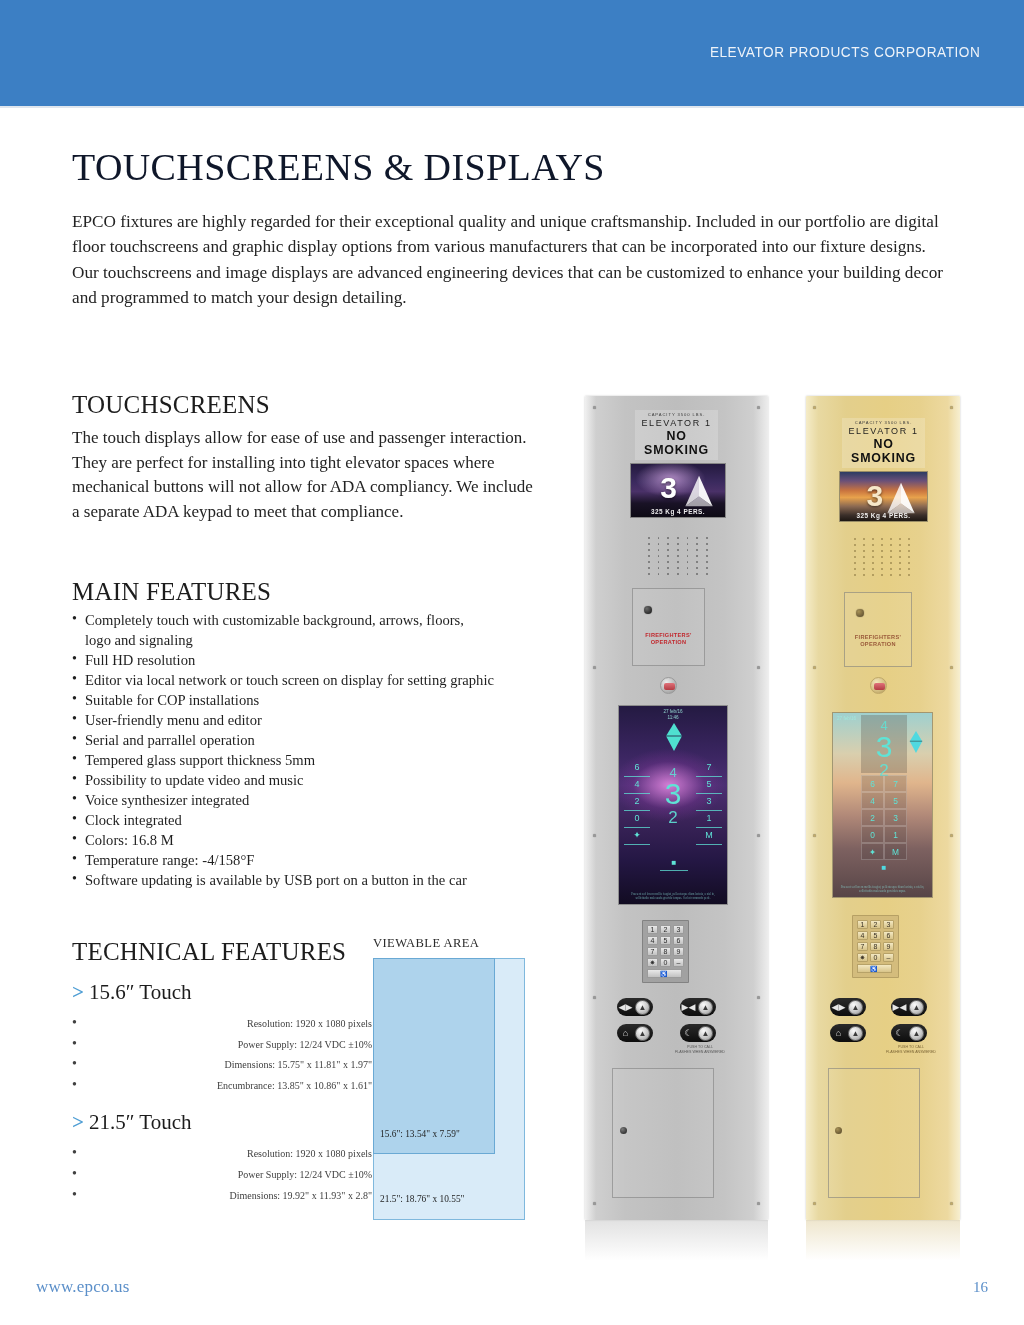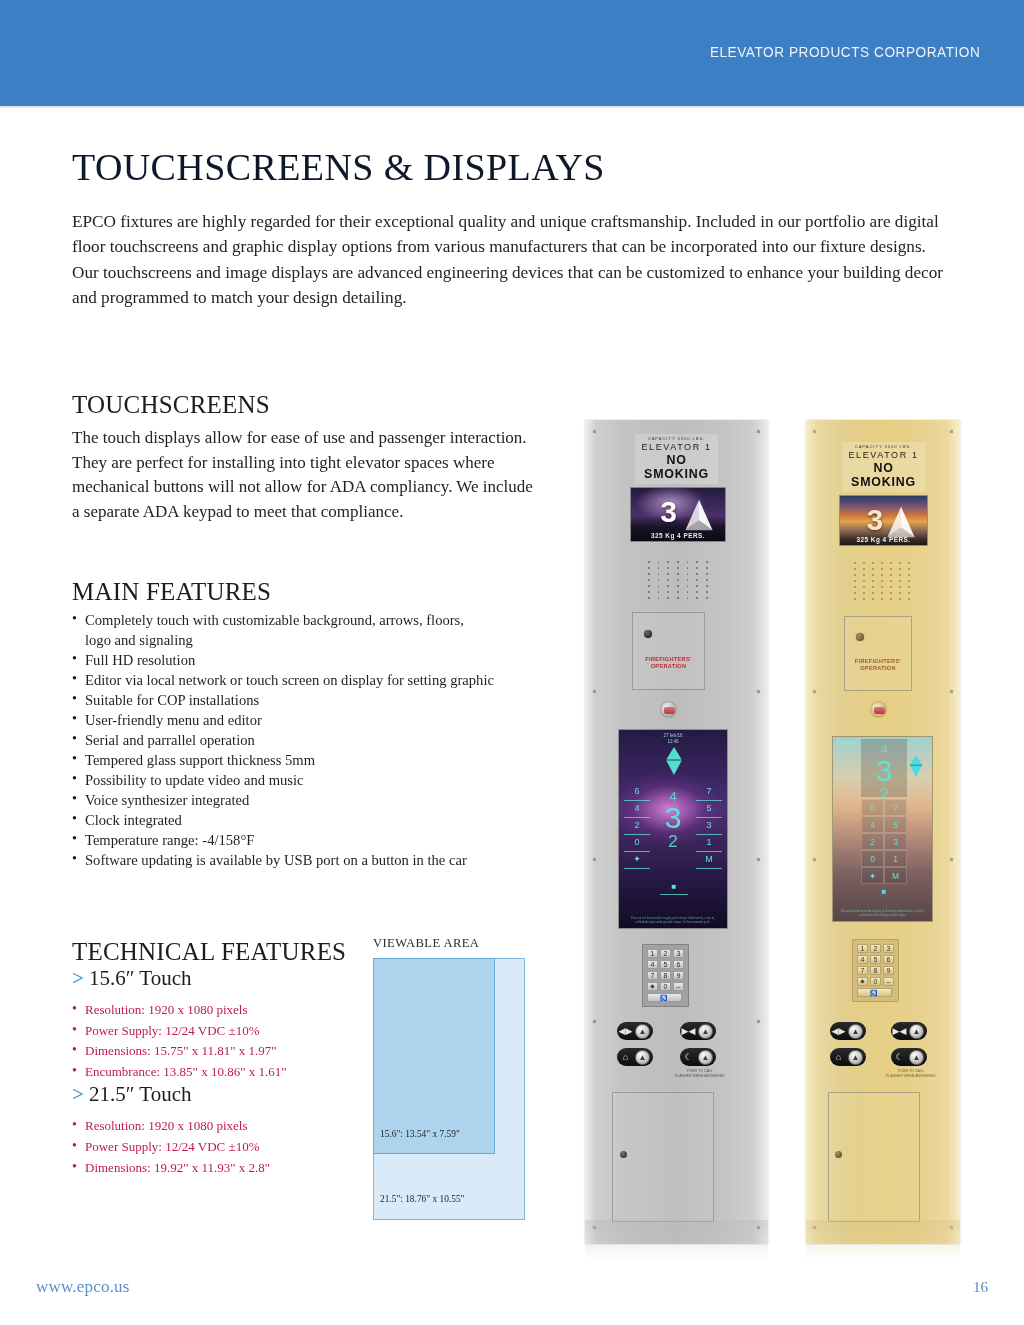--- a/index.html
+++ b/index.html
@@ -113,37 +113,39 @@
   }
 
   .sect-technical {
     position: absolute;
     left: 72px; top: 905px;
     width: 300px;
   }
   .sub-head {
     font-size: 21px;
     color: #1c1c1c;
+    margin-top: 14px;
     font-family: "Liberation Serif", serif;
   }
   .sub-head .chev {
     color: #4f9ed4;
     font-weight: 700;
     margin-right: 5px;
   }
   ul.spec {
     list-style: none;
     margin-top: 9px;
   }
   ul.spec li {
-    font-size: 13px;
+    font-size: 10px;
     line-height: 20.6px;
-    color: #be185d;
+    color: #404040;
     padding-left: 13px;
     position: relative;
+    text-align: right;
   }
   ul.spec li::before {
     content: "\2022";
     position: absolute;
     left: 0; top: -1px;
     font-size: 14px;
   }
 
   
   .viewable {
@@ -188,21 +190,20 @@
   
   .panels {
     position: absolute;
     left: 575px; top: 390px;
     width: 400px; height: 880px;
   }
   .panel {
     position: absolute;
     top: 6px;
     border-radius: 1px;
-    margin-top: 24px;
   }
   .panel-silver {
     left: 10px;
     width: 183px; height: 824px;
     background: linear-gradient(to right,#f0f0f0 0%, #cfcfcf 6%, #c3c3c3 22%, #bdbdbd 50%, #c4c4c4 76%, #cfcfcf 92%, #ededed 100%);
     box-shadow: 0 0 2px rgba(0,0,0,.25);
   }
   .panel-gold {
     left: 231px;
     width: 154px; height: 824px;
@@ -506,20 +507,21 @@
    logo and signaling</li>
     <li>Full HD resolution</li>
     <li>Editor via local network or touch screen on display for setting graphic</li>
     <li>Suitable for COP installations</li>
     <li>User-friendly menu and editor</li>
     <li>Serial and parrallel operation</li>
     <li>Tempered glass support thickness 5mm</li>
     <li>Possibility to update video and music</li>
     <li>Voice synthesizer integrated</li>
     <li>Clock integrated</li>
+    <li>Colors: 16.8 M</li>
     <li>Temperature range: -4/158°F</li>
     <li>Software updating is available by USB port on a button in the car</li>
   </ul>
 </section>
 
 <section class="sect-technical">
   <h2 class="h2">TECHNICAL FEATURES</h2>
 
   <div class="sub-head">
     <span class="chev">&gt;</span><span>15.6″ Touch</span>

